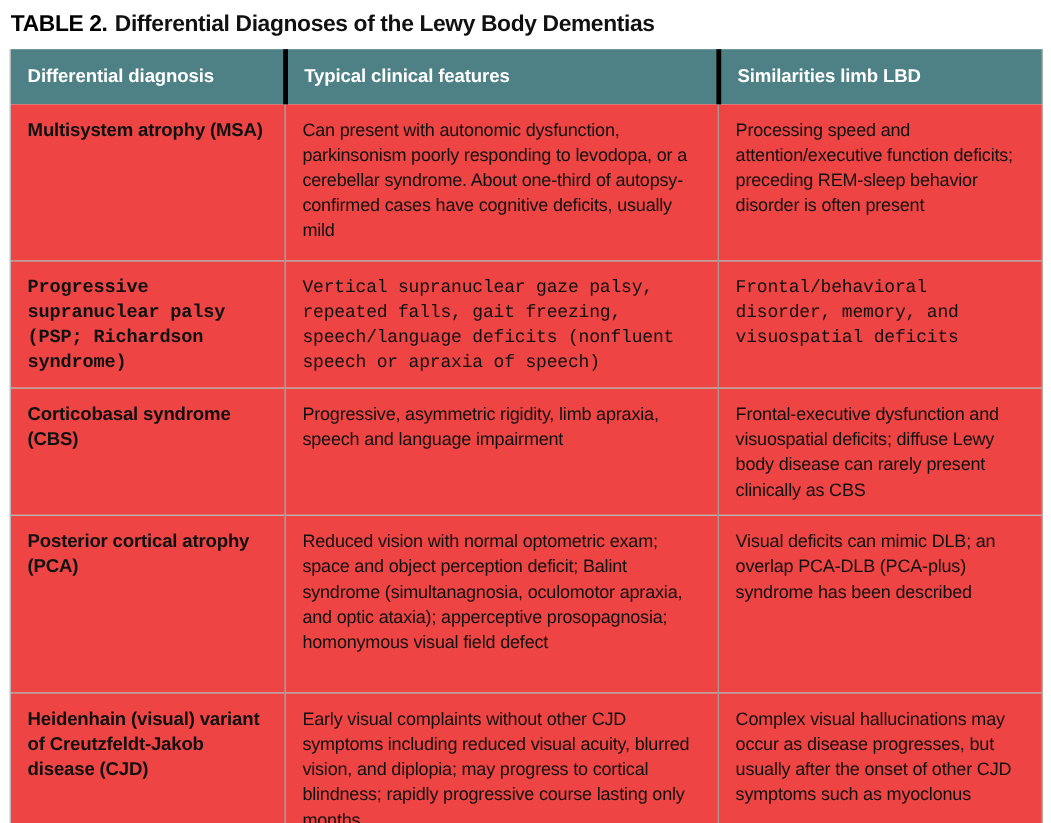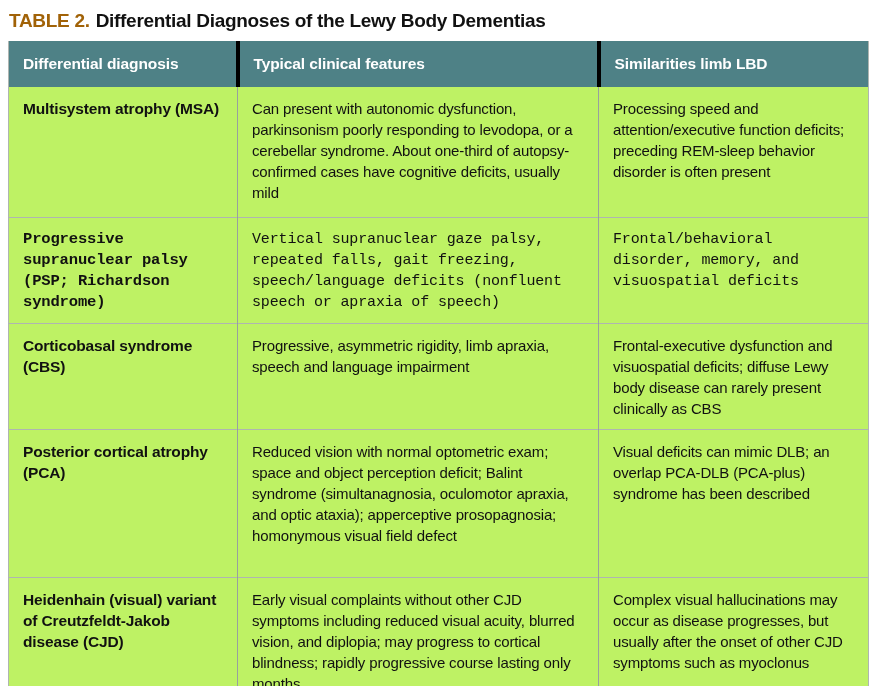--- a/index.html
+++ b/index.html
@@ -18,21 +18,21 @@
   }
   .title-line {
     font-weight: 800;
     font-size: 19px;
     letter-spacing: -0.3px;
     color: #111111;
     margin: 2px 0 9px 1px;
     white-space: nowrap;
   }
   .title-label {
-    color: #a16207;
+    color: #000000;
     margin-right: 6px;
   }
   table.dx-table {
     width: 860px;
     border-collapse: collapse;
     table-layout: fixed;
     border-bottom: 4px solid #4E8186;
     border-left: 1px solid #AFB5B1;
     border-right: 1px solid #AFB5B1;
   }
@@ -46,21 +46,21 @@
     font-size: 15.5px;
     text-align: left;
     vertical-align: middle;
     height: 46px;
     padding: 0 10px 0 14px;
     border-left: 4px solid #000000;
     letter-spacing: -0.1px;
   }
   thead th:first-child { border-left: none; }
   tbody td {
-    background: #bef264;
+    background: #ef4444;
     color: #111111;
     font-size: 15px;
     line-height: 21px;
     vertical-align: top;
     padding: 11px 12px 10px 14px;
     border-left: 1px solid #98A19D;
     border-top: 1px solid #AFB5B1;
     letter-spacing: -0.15px;
   }
   tbody td:first-child { border-left: none; }

